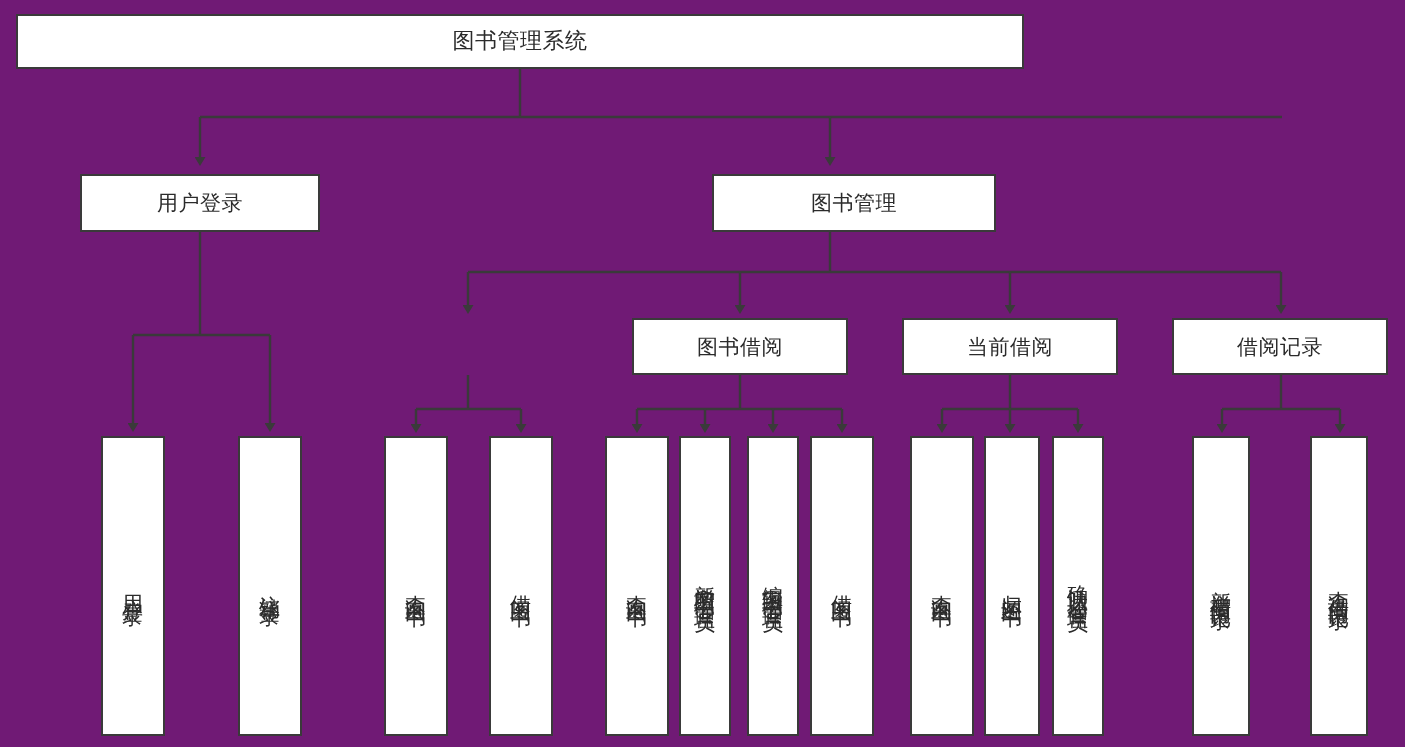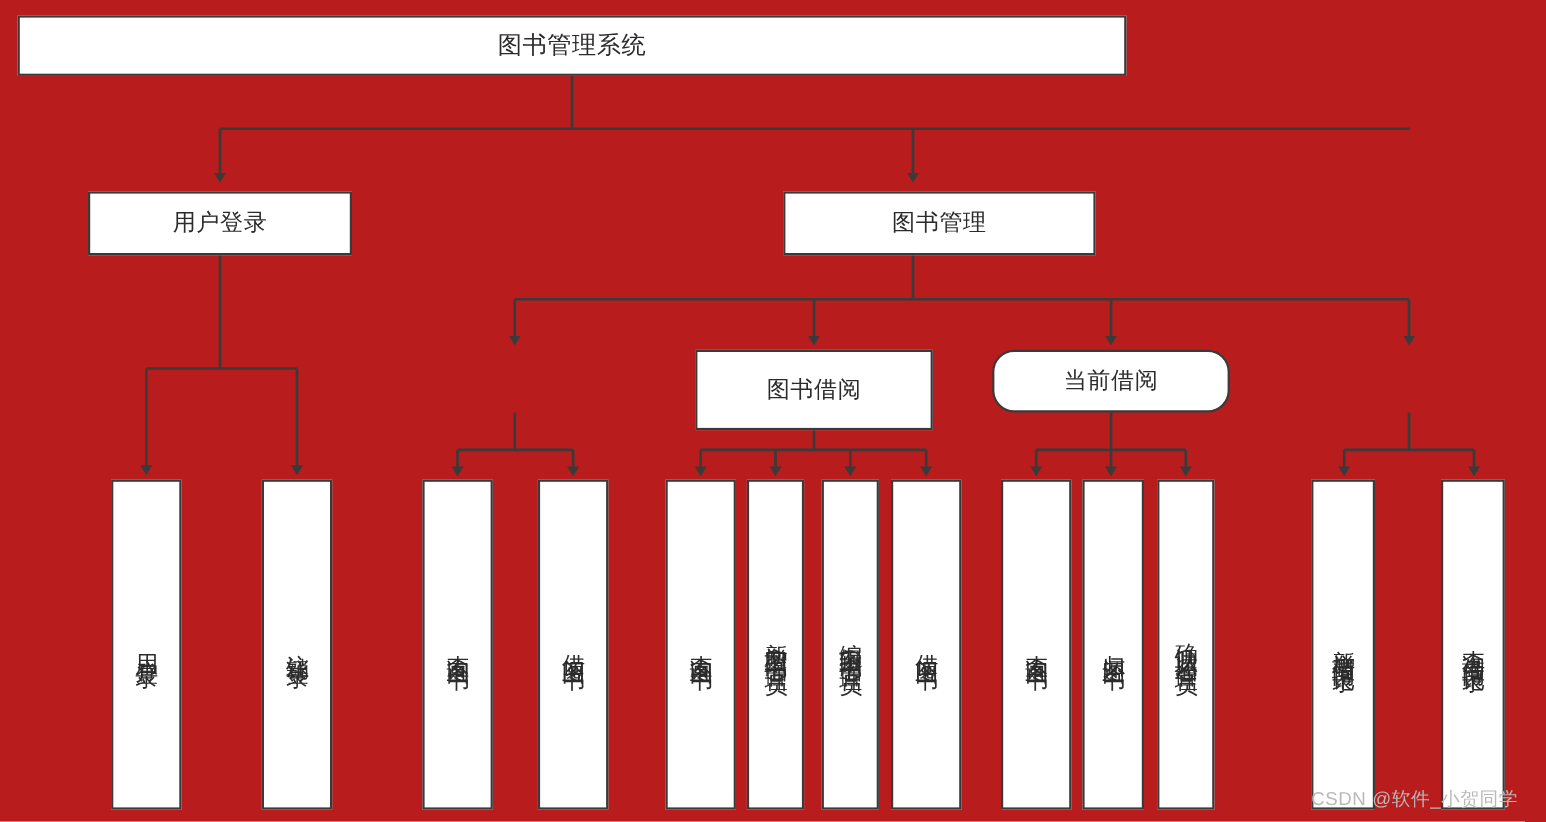--- a/index.html
+++ b/index.html
@@ -2,21 +2,21 @@
 <html><head>
 <meta charset="utf-8">
 <title>图书管理系统 结构图</title>
 <style>
   html,body{margin:0;padding:0;background:#ffffff;}
   body{font-family:"Liberation Sans","DejaVu Sans",sans-serif;}
   #canvas{
     position:relative;
     width:1405px;
     height:747px;
-    background:#b91c1c;
+    background:#701a75;
     overflow:hidden;
   }
   #edges{position:absolute;left:0;top:0;width:1405px;height:747px;}
 
   .node{
     position:absolute;
     box-sizing:border-box;
     border:2px solid #3a3a3a;
     background:#ffffff;
     display:flex;
@@ -124,28 +124,31 @@
 
   <div class="node h" style="left:80px;top:174px;width:240px;height:58px;">
     <span class="label">用户登录</span>
   </div>
 
   <div class="node h" style="left:712px;top:174px;width:284px;height:58px;">
     <span class="label">图书管理</span>
   </div>
 
 
-  <div class="node h" style="left:632px;top:318px;width:216px;height:73px;">
+  <div class="node h" style="left:632px;top:318px;width:216px;height:57px;">
     <span class="label">图书借阅</span>
   </div>
 
-  <div class="node h" style="left:902px;top:318px;width:216px;height:57px;border-radius:20px;">
+  <div class="node h" style="left:902px;top:318px;width:216px;height:57px;">
     <span class="label">当前借阅</span>
   </div>
 
+  <div class="node h" style="left:1172px;top:318px;width:216px;height:57px;">
+    <span class="label">借阅记录</span>
+  </div>
 
   <div class="node v" style="left:101px;top:436px;width:64px;height:300px;">
     <span class="label">用户登录</span>
   </div>
 
   <div class="node v" style="left:238px;top:436px;width:64px;height:300px;">
     <span class="label">注销登录</span>
   </div>
 
   <div class="node v" style="left:384px;top:436px;width:64px;height:300px;">
@@ -185,15 +188,14 @@
   </div>
 
   <div class="node v tall" style="left:1192px;top:436px;width:58px;height:300px;">
     <span class="label">新增借阅记录</span>
   </div>
 
   <div class="node v tall" style="left:1310px;top:436px;width:58px;height:300px;">
     <span class="label">查询借阅记录</span>
   </div>
 
-  <div class="watermark" style="left:1192px;top:715px;">CSDN @软件_小贺同学</div>
 
 </div>
 
 </body></html>

